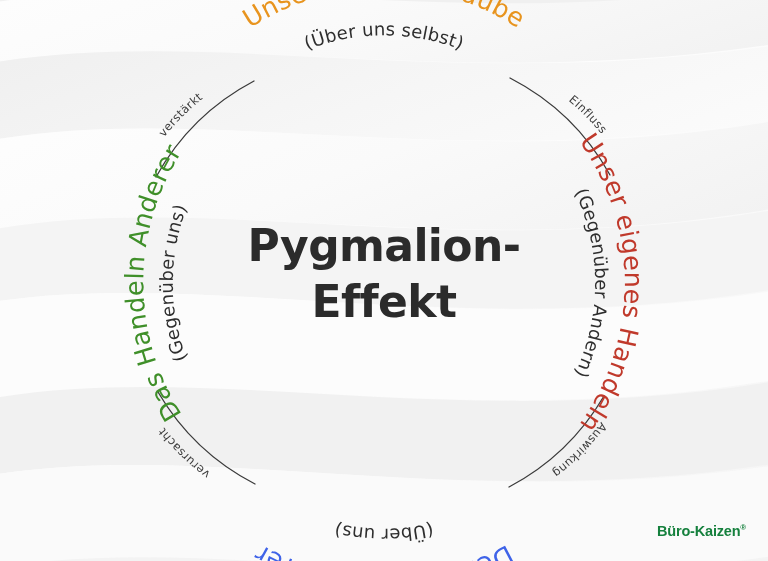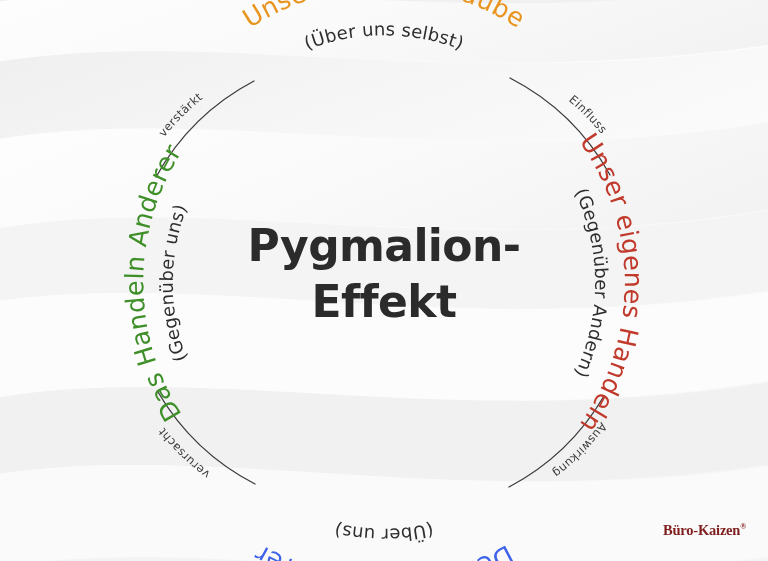--- a/index.html
+++ b/index.html
@@ -69,24 +69,24 @@
     font-weight: bold;
     font-size: 44px;
     line-height: 1.28;
     color: #2b2b2b;
     letter-spacing: -0.6px;
     white-space: pre-line;
   }
   
   .logo {
     position: absolute;
-    font-family: Liberation Serif, serif;
+    font-family: Liberation Sans, sans-serif;
     font-weight: bold;
     font-size: 14.5px;
-    color: #7f1d1d;
+    color: #15803d;
     letter-spacing: -0.2px;
   }
   .logo .reg {
     font-size: 8px;
     vertical-align: super;
     font-weight: bold;
   }
 </style>
 </head>
 <body>

